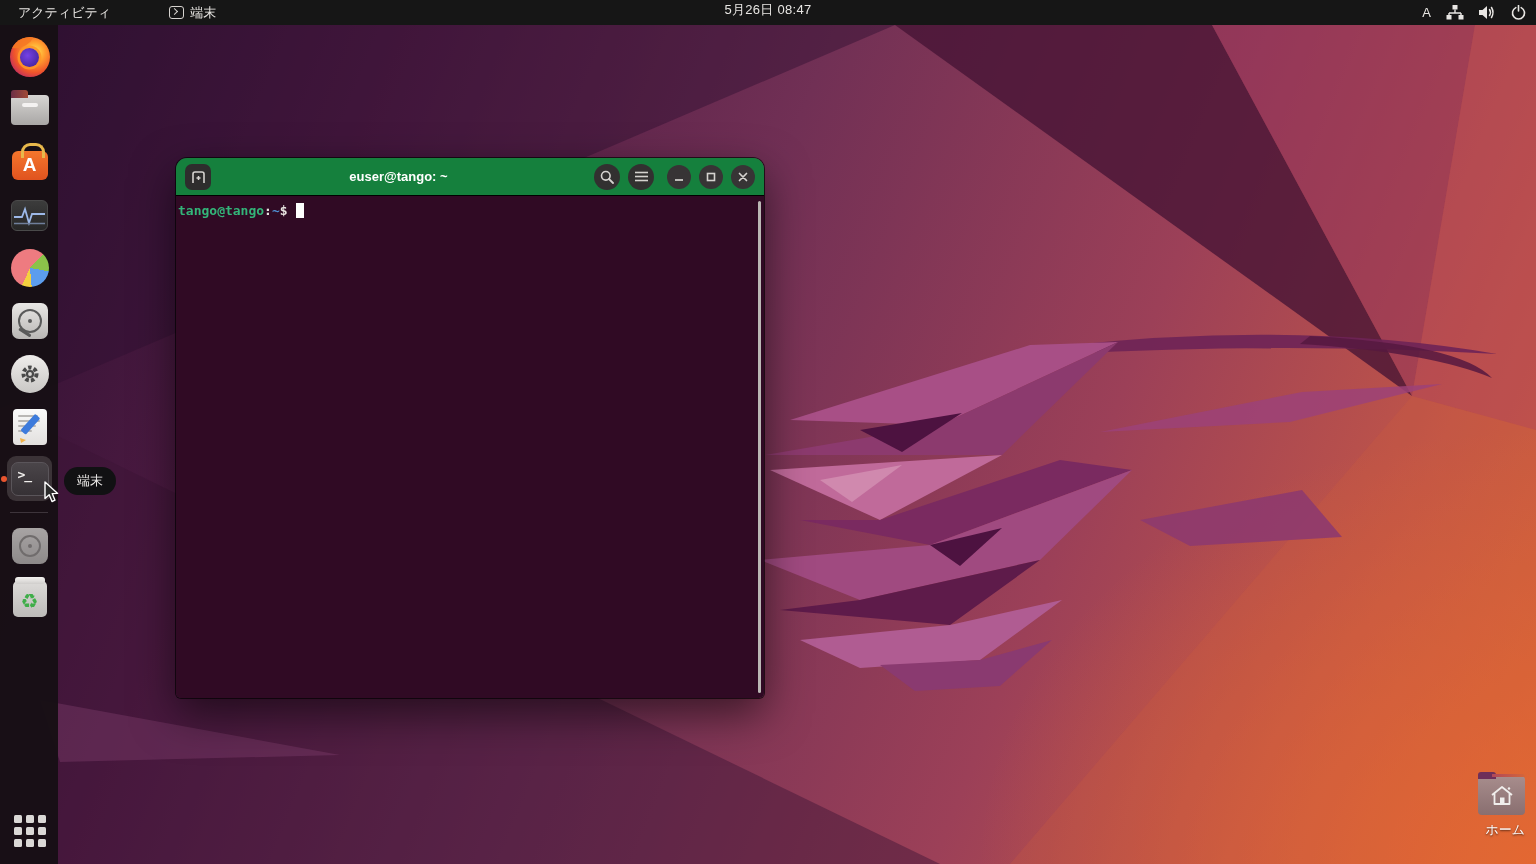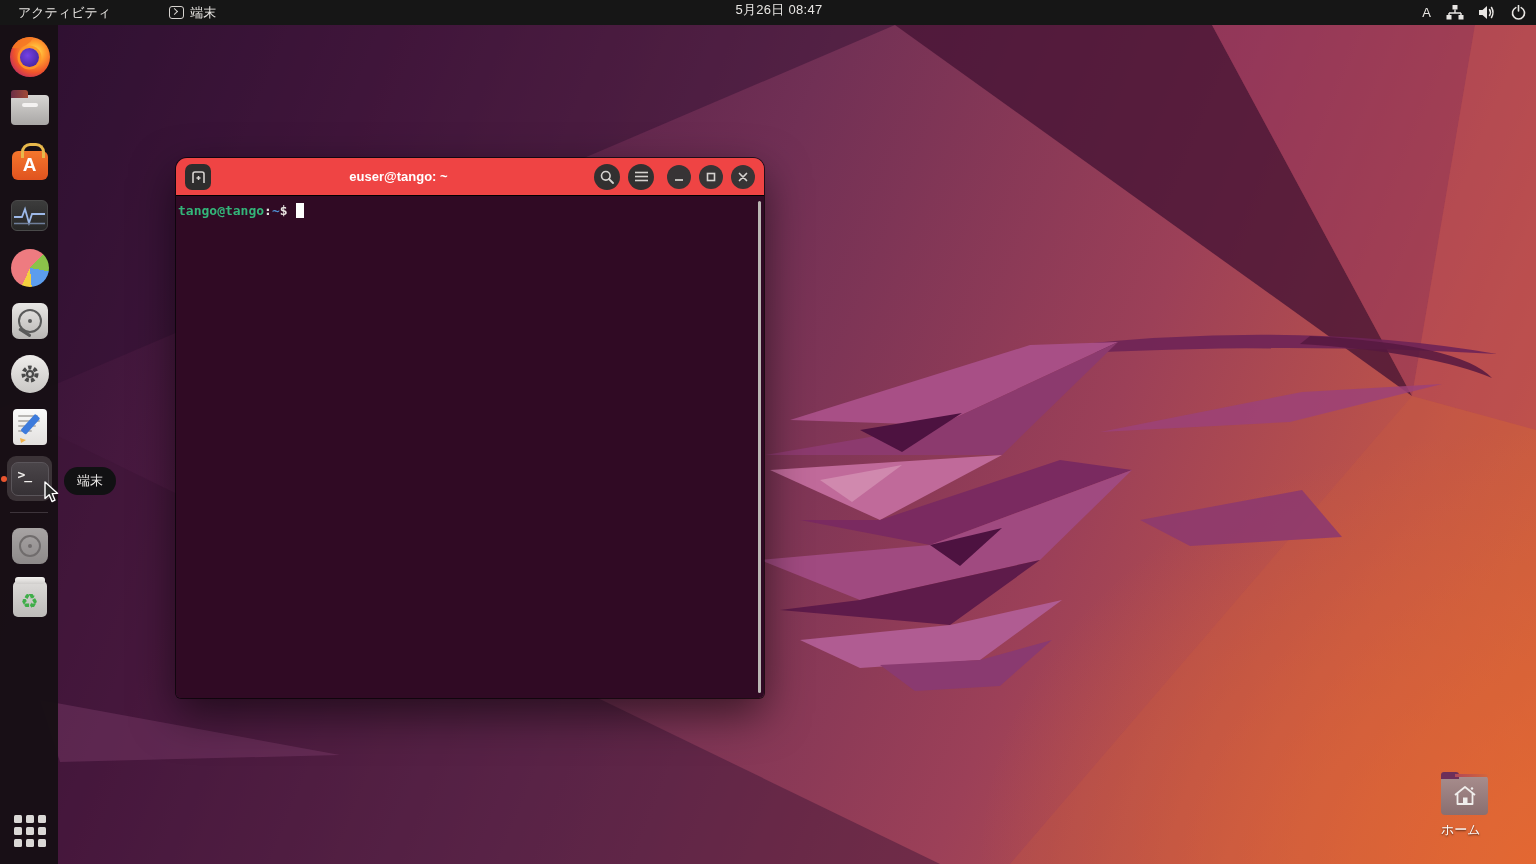--- a/index.html
+++ b/index.html
@@ -15,21 +15,21 @@
   .wallpaper svg { position:absolute; inset:0; }
 
   
   .topbar { position:absolute; left:0; top:0; width:1536px; height:25px; background:#161616;
     color:#e8e6e3; font-size:13px; display:flex; align-items:center; z-index:50; }
   .tb-activities { margin-left:18px; cursor:default;text-align:center; }
   .tb-app { display:flex; align-items:center; gap:6px; margin-left:58px; }
   .tb-app-icon { width:15px; height:13px; border:1.4px solid #d6d3cf; border-radius:3px; position:relative; }
   .tb-app-icon::after { content:""; position:absolute; left:2px; top:2px; width:4px; height:4px;
     border-left:1.4px solid #d6d3cf; border-bottom:1.4px solid #d6d3cf; transform:rotate(-135deg); }
-  .tb-clock { position:absolute; left:50%; top:0; height:19px; display:flex; align-items:center; transform:translateX(-50%); letter-spacing:.3px;margin-left:11px; }
+  .tb-clock { position:absolute; left:50%; top:0; height:19px; display:flex; align-items:center; transform:translateX(-50%); letter-spacing:.3px; }
   .tb-right { position:absolute; right:10px; top:0; height:25px; display:flex; align-items:center; gap:15px; }
   .tb-ime { font-size:13px; }
   .tb-svg { display:block; }
 
   
   .dock { position:absolute; left:0; top:25px; width:58px; height:839px; background:rgba(23,15,21,.97); z-index:40; }
   .dock-item { position:absolute; left:7px; width:45px; height:45px; border-radius:9px;
     display:flex; align-items:center; justify-content:center; cursor:pointer; }
   .dock-item.active { background:#3b3337; }
   .run-dot { position:absolute; left:-6px; top:50%; width:6px; height:6px; margin-top:-3px; border-radius:50%; background:#e9552f; }
@@ -106,34 +106,34 @@
     grid-template-columns:repeat(3,8px); grid-template-rows:repeat(3,8px); gap:4px; place-content:center; cursor:pointer; }
   .show-apps i { background:#dad8d6; border-radius:1.5px; }
 
   
   .tooltip { position:absolute; left:64px; top:467px; background:#111113; color:#eeecea; font-size:13px;
     padding:5px 13px; border-radius:15px; z-index:45; }
 
   
   .window { position:absolute; left:176px; top:158px; width:588px; height:540px; border-radius:11px 11px 5px 5px;
     box-shadow:0 16px 44px rgba(0,0,0,.55), 0 0 0 1px rgba(0,0,0,.65); z-index:30; }
-  .headerbar { position:absolute; left:0; top:0; right:0; height:38px; background:#ef4444; border-radius:11px 11px 0 0;
+  .headerbar { position:absolute; left:0; top:0; right:0; height:38px; background:#15803d; border-radius:11px 11px 0 0;
     display:flex; align-items:center; padding:0 9px; border-bottom:1px solid #000; }
   .hb-btn { width:26px; height:26px; border-radius:7px; background:#2e2d2d; display:flex; align-items:center; justify-content:center; cursor:pointer; }
   .hb-circle { width:26px; height:26px; border-radius:50%; background:#323030; display:flex; align-items:center; justify-content:center; cursor:pointer; }
   .hb-ctrl { width:24px; height:24px; border-radius:50%; background:#373435; display:flex; align-items:center; justify-content:center; cursor:pointer; }
   .hb-title { flex:1; text-align:center; color:#fff; font-size:13px; font-weight:bold; }
   .terminal-body { position:absolute; left:0; top:38px; right:0; bottom:0; background:#300a24; border-radius:0 0 5px 5px;
     font-family:"DejaVu Sans Mono", monospace; font-size:13px; font-weight:bold; padding:6px 2px 0 2px; cursor:text; }
   .prompt-line { white-space:pre; line-height:17px; }
   .cursor-block { display:inline-block; width:8px; height:15px; background:#fefefe; vertical-align:text-bottom; margin-left:8px; }
   .t-scrollbar { position:absolute; right:3px; top:5px; bottom:5px; width:3px; background:#bab7b4; border-radius:2px; cursor:pointer; }
 
   
-  .home-launcher { position:absolute; left:1441px; top:776px; width:84px; display:flex; flex-direction:column; align-items:flex-start; cursor:pointer; z-index:10; }
+  .home-launcher { position:absolute; left:1441px; top:776px; width:84px; display:flex; flex-direction:column; align-items:flex-end; cursor:pointer; z-index:10; }
   .home-folder { width:47px; height:39px; border-radius:4px; background:linear-gradient(rgba(158,148,156,.85), rgba(122,112,122,.85)); position:relative; }
   .home-folder::before { content:""; position:absolute; left:0; top:-4px; width:18px; height:7px; border-radius:3px 3px 0 0;
     background:#6d2f5a; }
   .home-folder::after { content:""; position:absolute; left:14px; top:-2px; right:0; height:3px; border-radius:0 3px 0 0;
     background:linear-gradient(90deg,#b0485a,#d4663a); }
   .home-folder svg { position:absolute; left:50%; top:50%; transform:translate(-50%,-50%); }
   .home-label { margin-top:6px; color:#fff; font-size:13px; text-shadow:0 1px 2px rgba(0,0,0,.7); }
 
   
   .pointer { position:absolute; left:44px; top:481px; z-index:60; }

